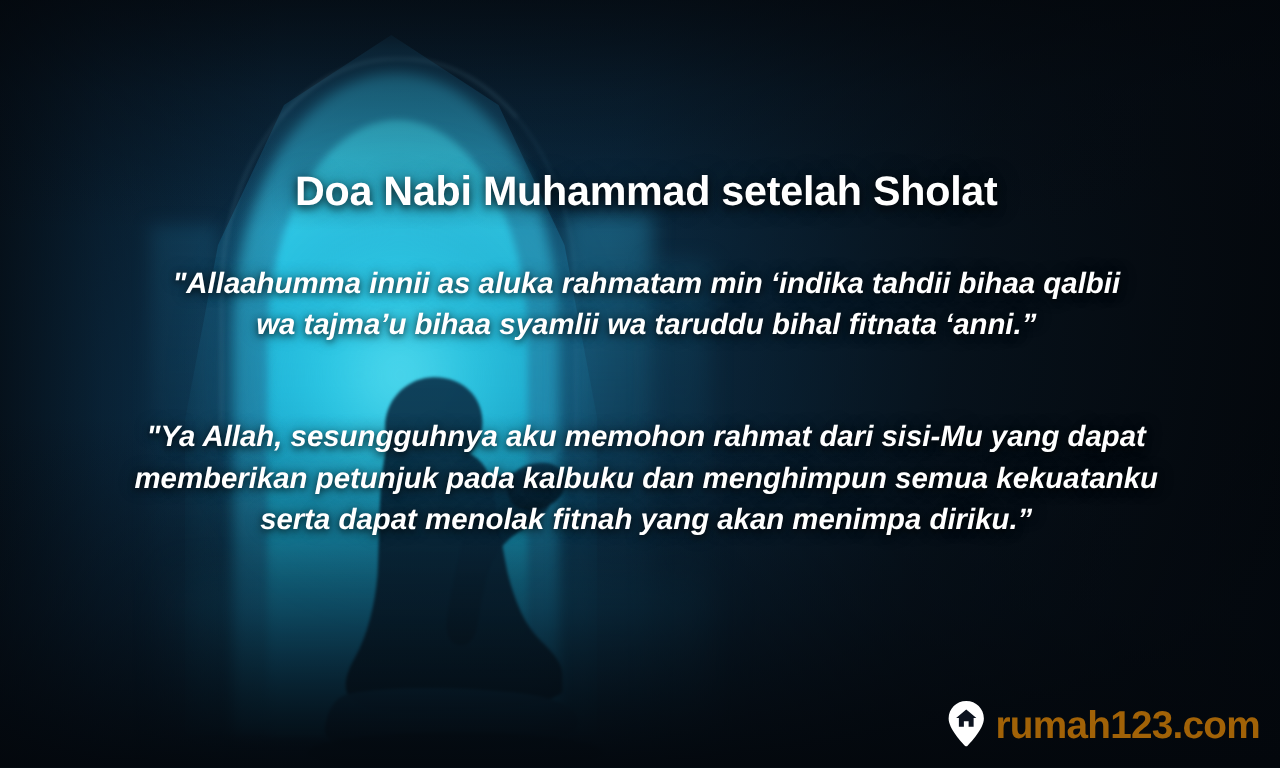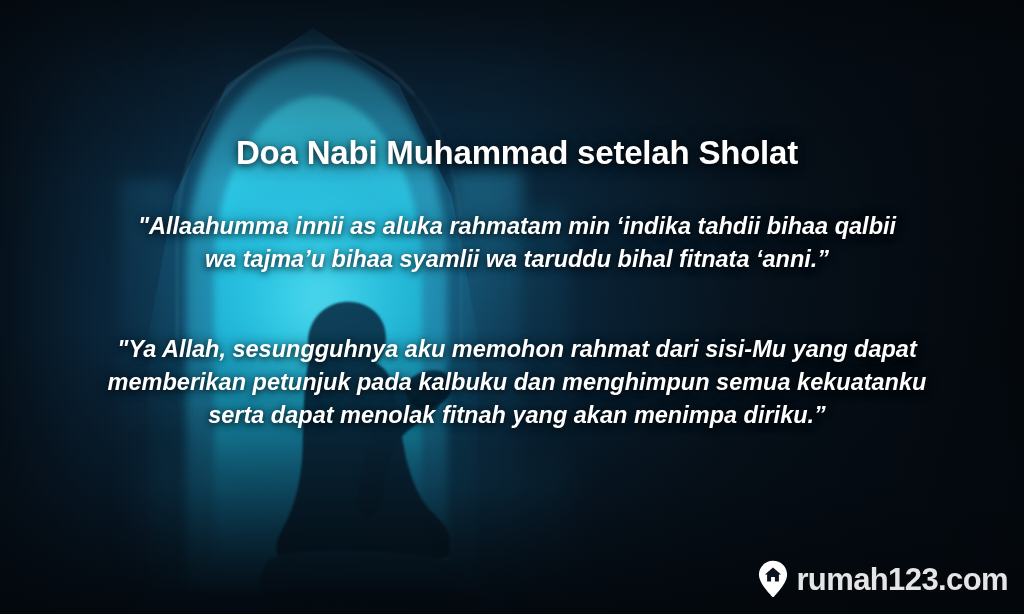--- a/index.html
+++ b/index.html
@@ -220,21 +220,21 @@
     right: 16px;
     bottom: 16px;
     display: flex;
     align-items: center;
     gap: 8px;
   }
   .logo-pin { width: 30px; height: 38px; display:block; }
   .logo-text {
     font-size: 31px;
     font-weight: bold;
-    color: #e5e5e5;
+    color: #a16207;
     letter-spacing: -0.6px;
     line-height: 1;
   }
 </style>
 </head>
 <body>
 
 <div id="poster">
 
   <div class="bg-base"></div>

